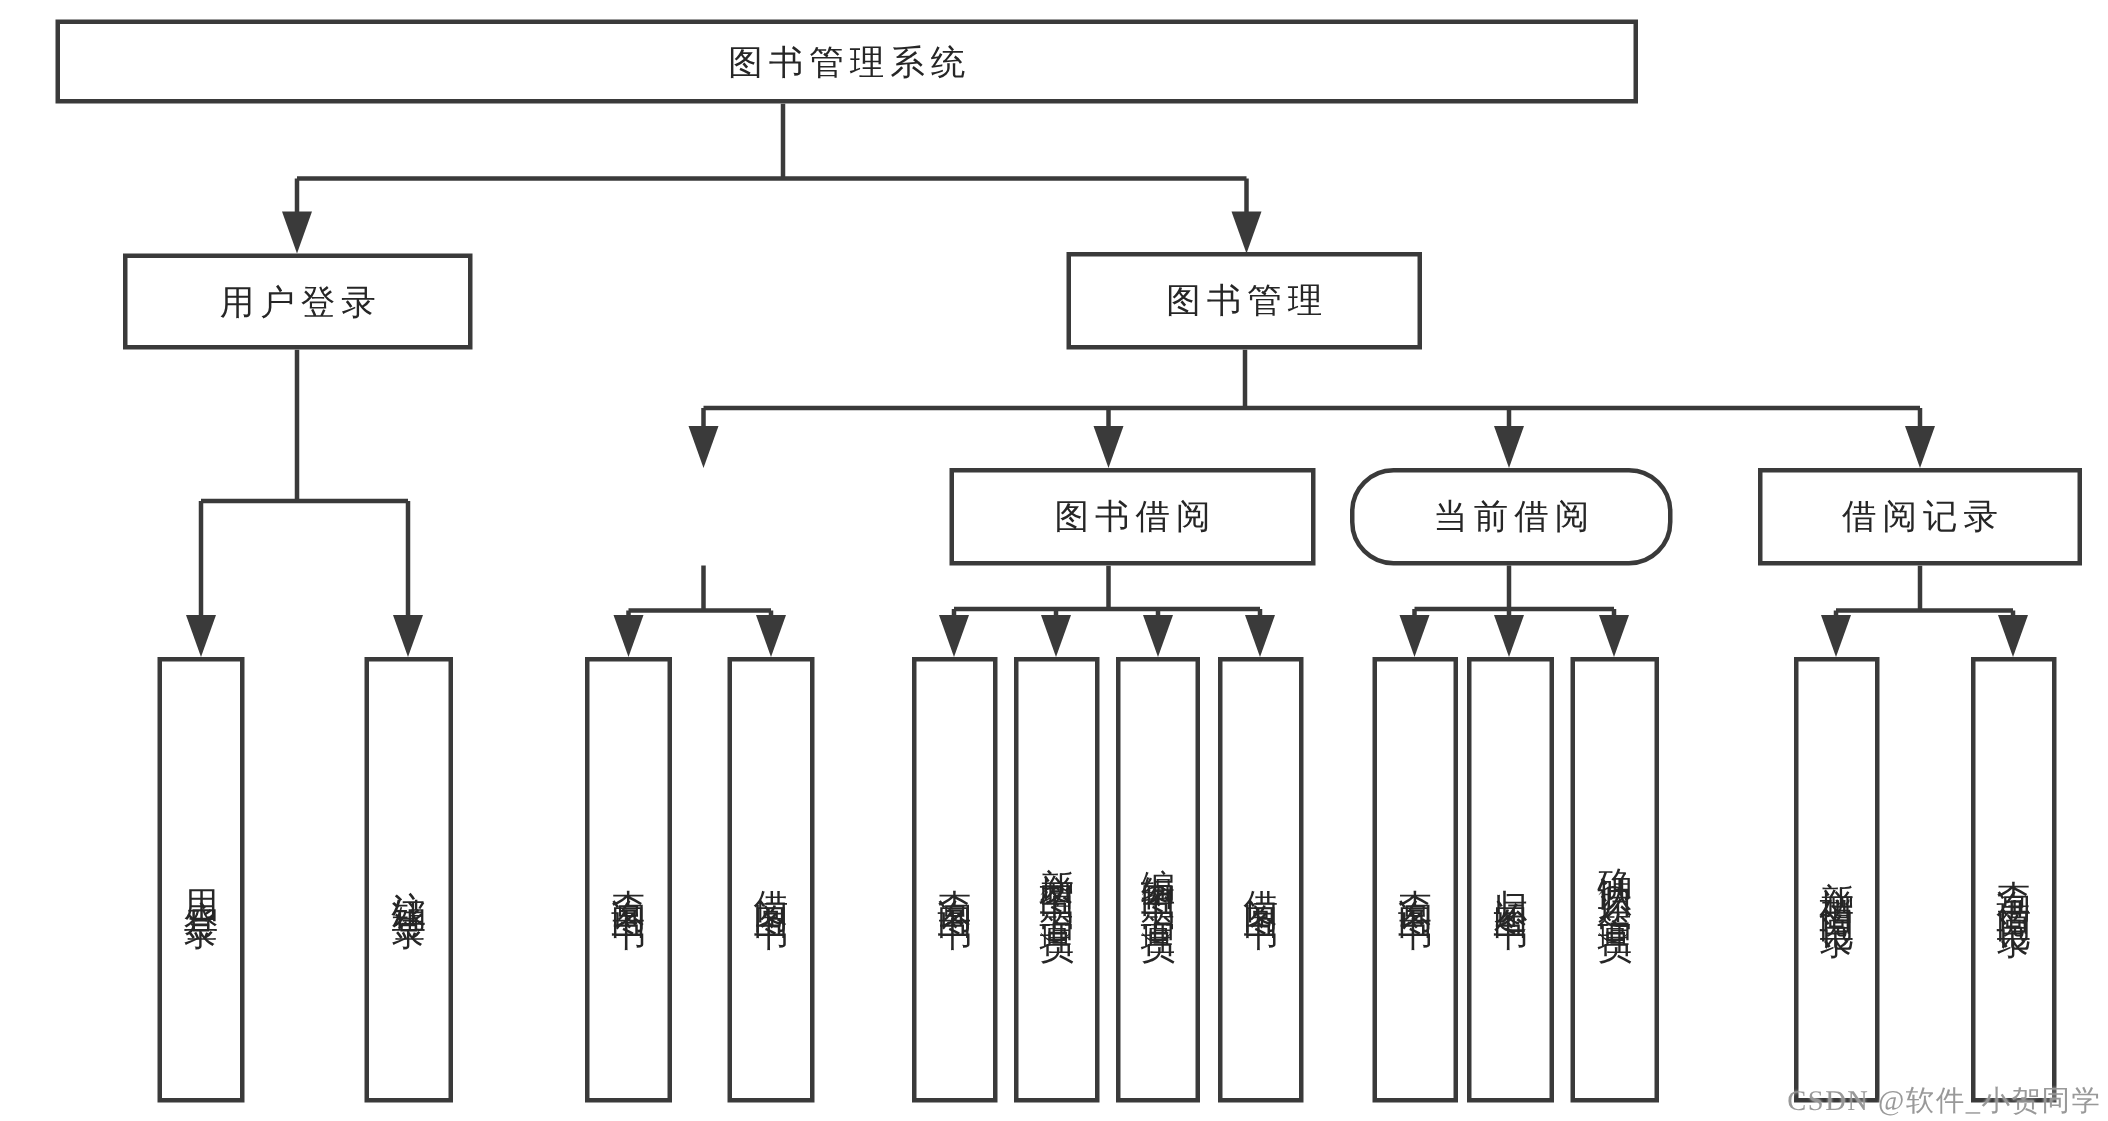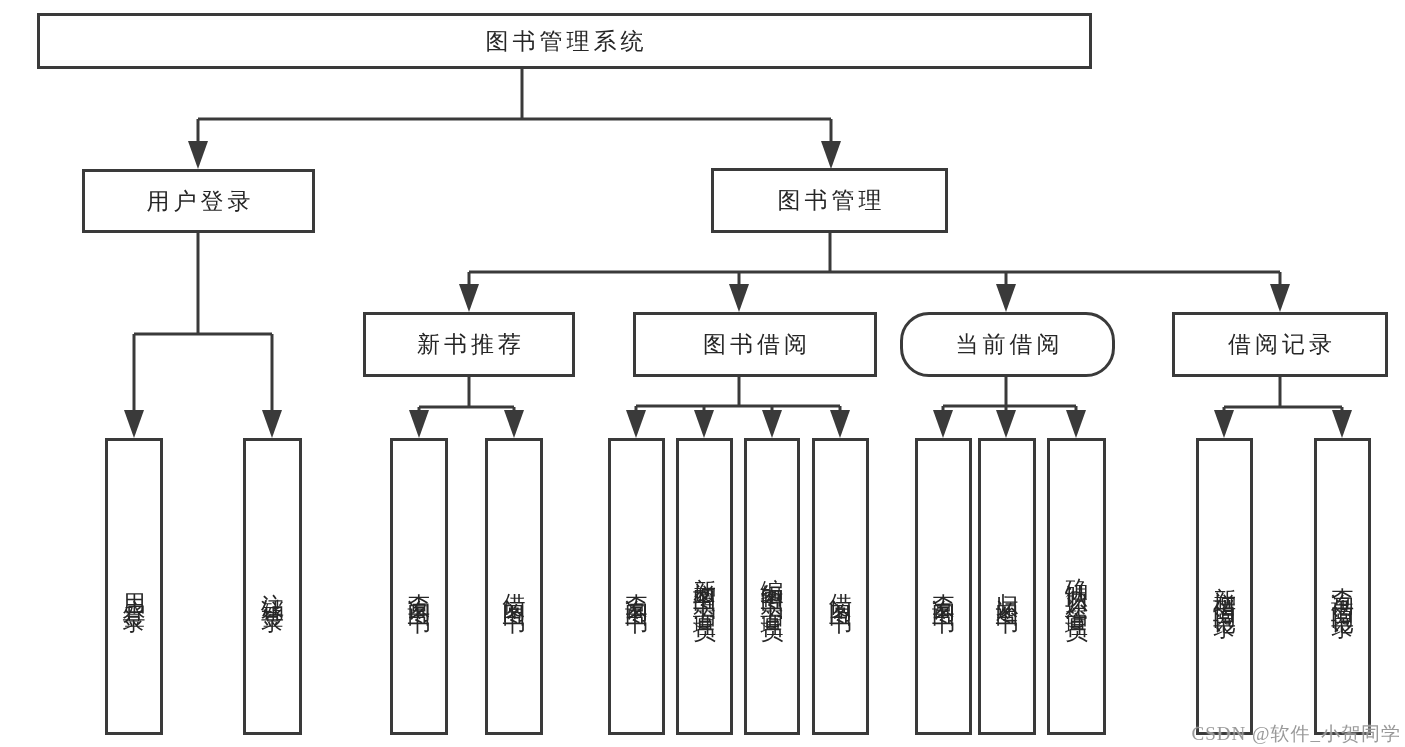--- a/index.html
+++ b/index.html
@@ -132,23 +132,20 @@
     <span>图书管理系统</span>
   </div>
 
   <div class="node" style="left:82px; top:169px; width:233px; height:64px;">
     <span>用户登录</span>
   </div>
   <div class="node" style="left:711px; top:168px; width:237px; height:65px;">
     <span>图书管理</span>
   </div>
 
-  <div class="node" style="left:363px; top:312px; width:212px; height:65px;">
-    <span>新书推荐</span>
-  </div>
   <div class="node" style="left:633px; top:312px; width:244px; height:65px;">
     <span>图书借阅</span>
   </div>
   <div class="node" style="left:900px; top:312px; width:215px; height:65px;border-radius:29px;">
     <span>当前借阅</span>
   </div>
   <div class="node" style="left:1172px; top:312px; width:216px; height:65px;">
     <span>借阅记录</span>
   </div>
 

